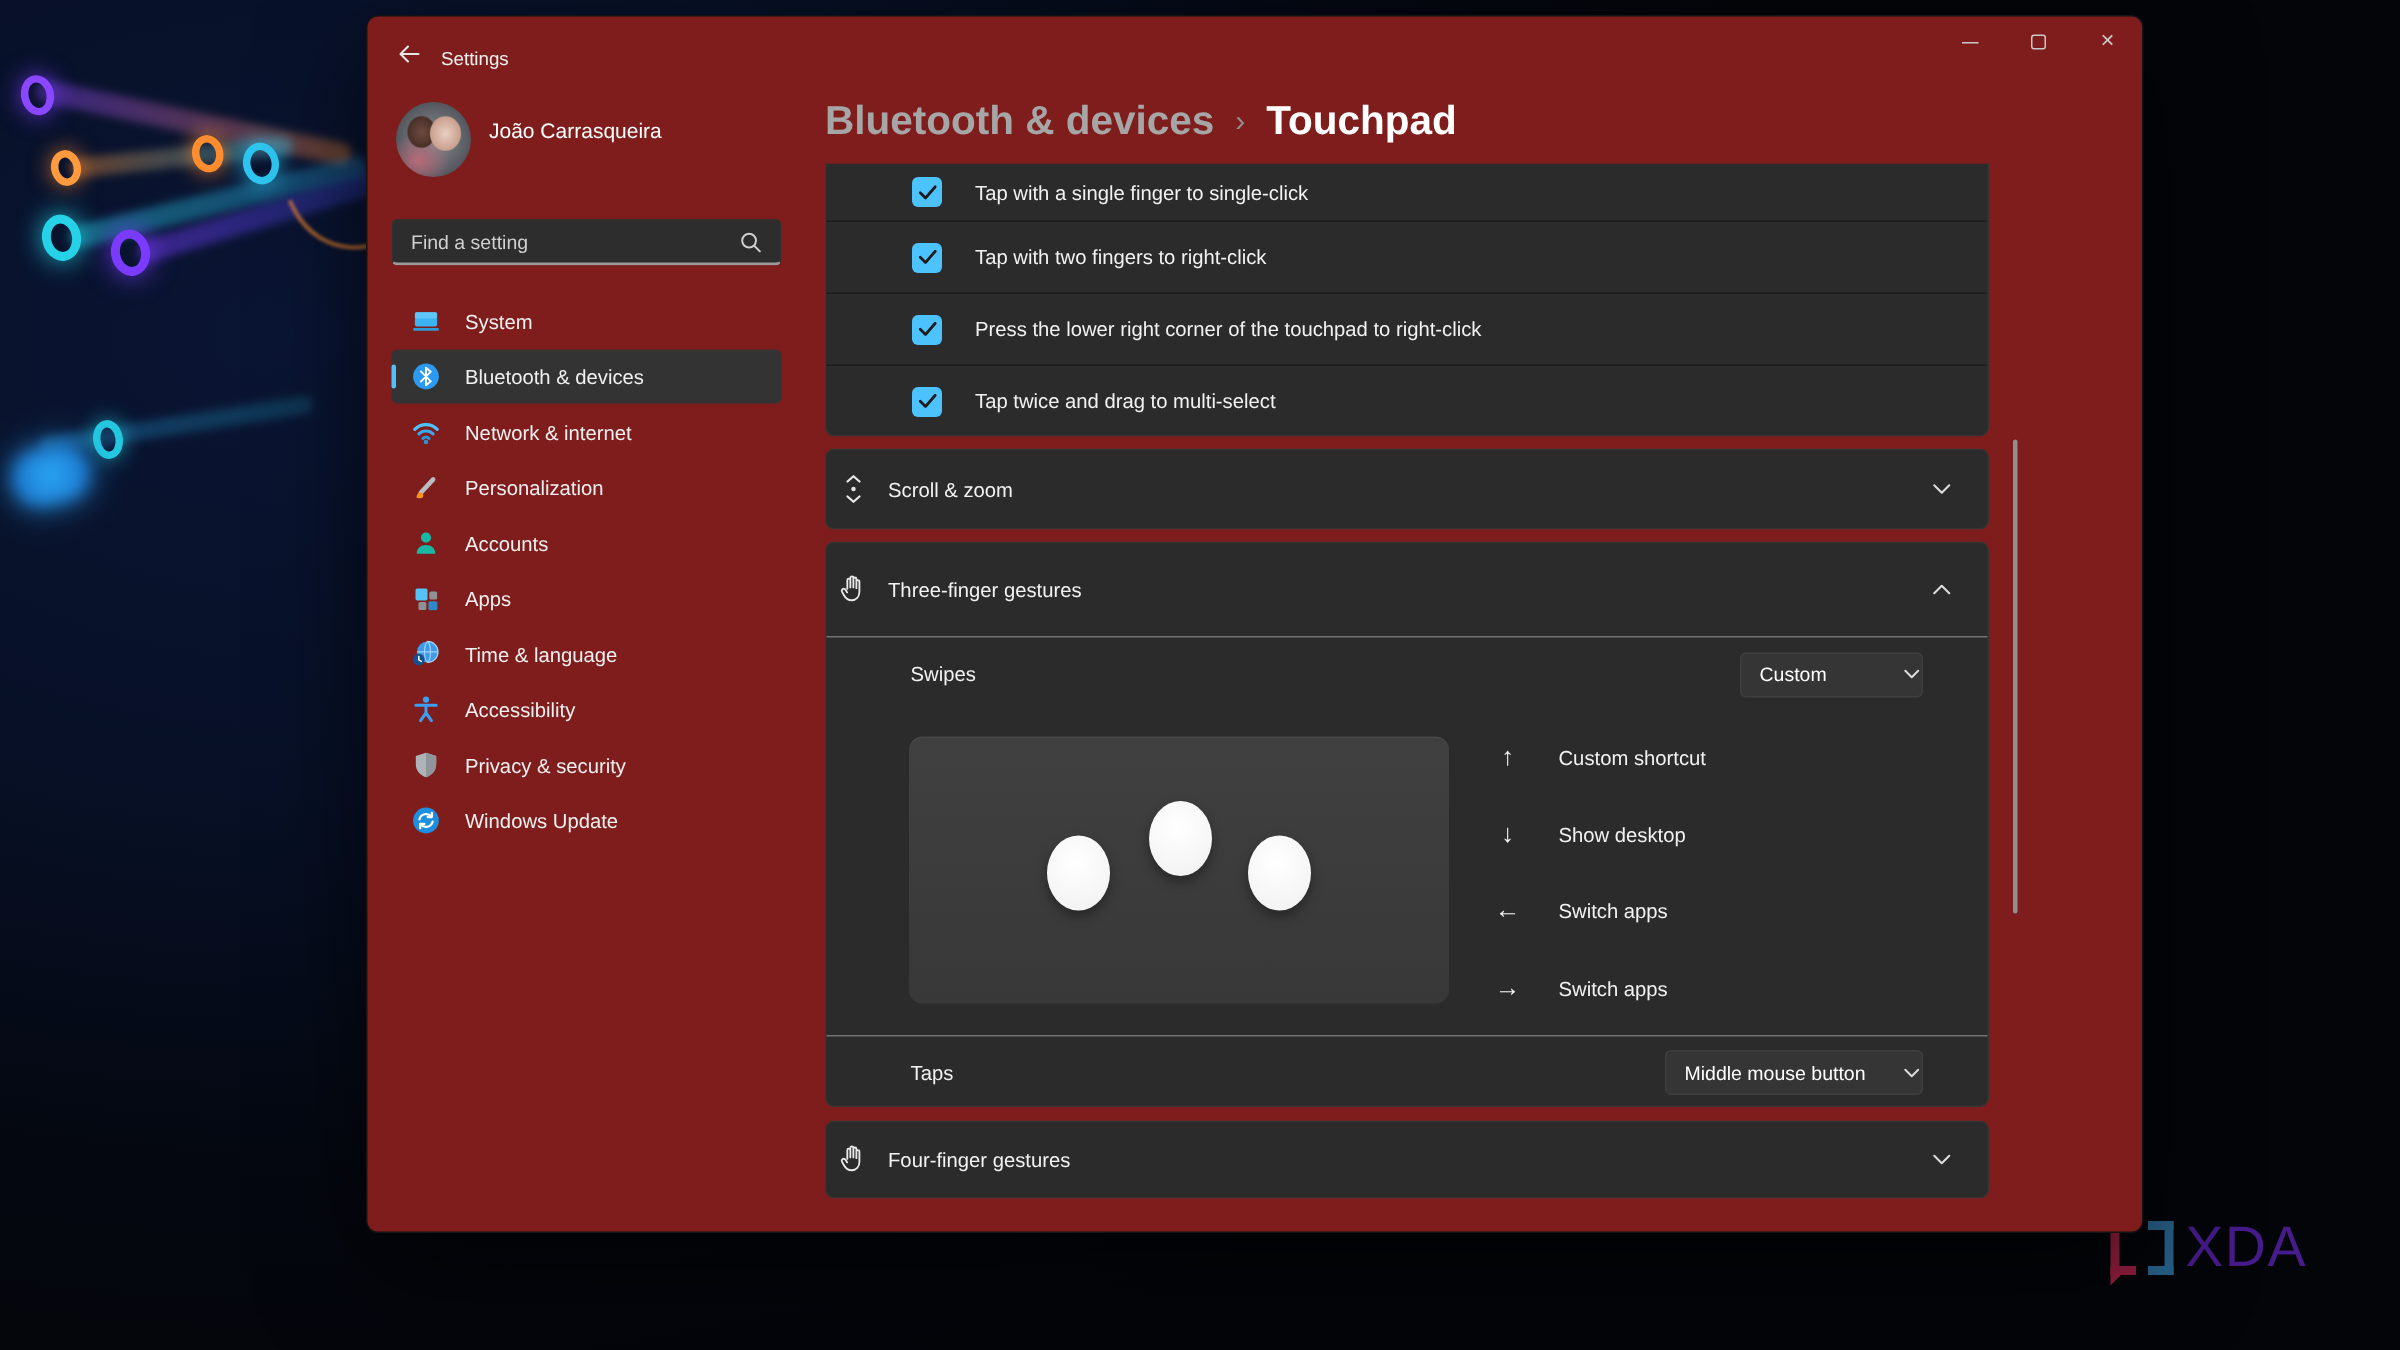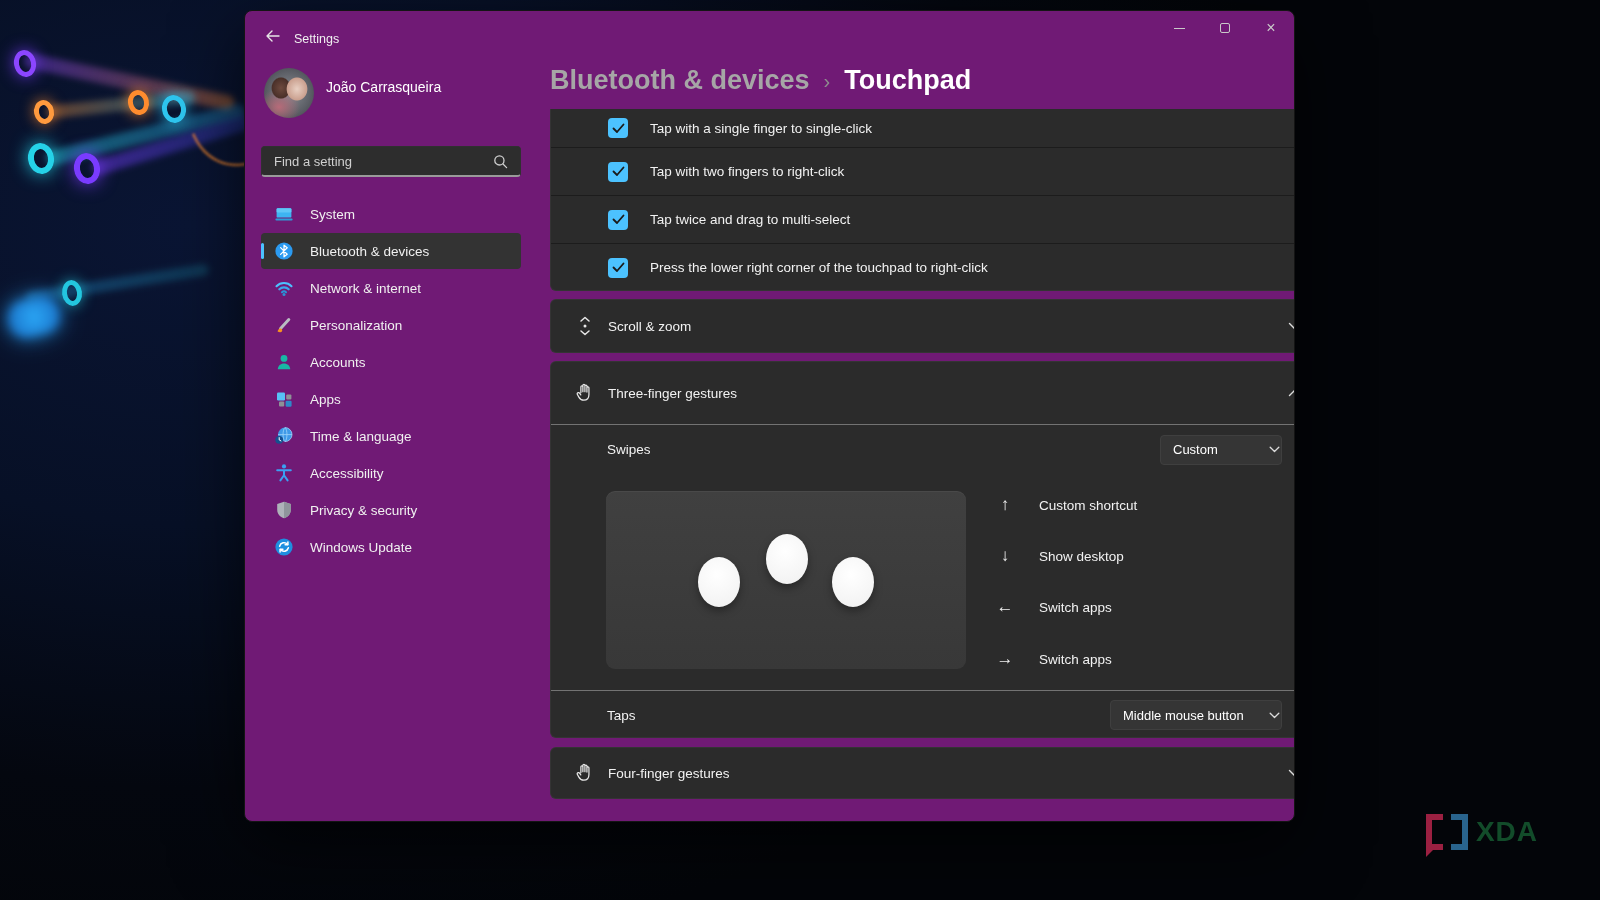--- a/index.html
+++ b/index.html
@@ -18,26 +18,26 @@
   .tube { position:absolute; border-radius:999px; filter:blur(3px); transform-origin:left center; }
   .blob { position:absolute; border-radius:18px; filter:blur(5px); }
   .loop { position:absolute; border:3px solid transparent; border-radius:50%; filter:blur(1px); }
 
   
   .xda { position:absolute; right:62px; bottom:50px; display:flex; align-items:center; gap:8px; opacity:.92; }
   .xda-bl { position:relative; width:17px; height:36px; border:6px solid #a82346; border-right:none; }
   .xda-bl::after { content:""; position:absolute; left:-6px; bottom:-13px; width:0; height:0;
       border-top:9px solid #a82346; border-right:9px solid transparent; }
   .xda-br { width:17px; height:36px; border:6px solid #2d6d99; border-left:none; }
-  .xda-text { font-size:28px; font-weight:bold; color:#14532d; letter-spacing:1px; line-height:36px; }
+  .xda-text { font-size:38px; font-weight:normal; color:#4c1d95; letter-spacing:1px; line-height:36px; }
 
   
   .window {
-    position:absolute; left:244px; top:10px; width:1051px; height:812px;
-    background:#701a75; border:1px solid #141414; border-radius:8px;
+    position:absolute; left:244px; top:10px; width:1185px; height:812px;
+    background:#7f1d1d; border:1px solid #141414; border-radius:8px;
     box-shadow: 0 24px 70px rgba(0,0,0,.65);
     overflow:hidden;
   }
 
   
   .back-button { position:absolute; left:12px; top:10px; width:30px; height:30px; border-radius:4px;
       display:flex; align-items:center; justify-content:center; color:#e6e6e6; font-size:15px; }
   .app-title { position:absolute; left:49px; top:21px; font-size:12.5px; color:#f0f0f0; }
   .win-controls { position:absolute; top:0; right:0; display:flex; }
   .ctrl { width:46px; height:34px; display:flex; align-items:center; justify-content:center; color:#c9c9c9; }
@@ -79,21 +79,21 @@
   .card { position:absolute; left:305px; width:776px; background:#2b2b2b;
       border:1px solid rgba(255,255,255,.045); border-radius:6px; }
   .cb-card { top:98px; height:182px; border-radius:0 0 6px 6px; border-top:none; }
   .cb-row { display:flex; align-items:center; padding-left:57px; gap:22px; height:48px; }
   .cb-row.first { height:38px; }
   .cb-row + .cb-row { border-top:1px solid #1c1c1c; }
   .checkbox { width:20px; height:20px; border-radius:4px; background:#4cc2ff;
       display:flex; align-items:center; justify-content:center; flex:none; }
   .row-label { font-size:13.5px; color:#f2f2f2; }
 
-  .expander { display:flex; align-items:center; padding:0 24px 0 22px; }
+  .expander { display:flex; align-items:center; padding:0 24px 0 6px; }
   .sz-card { top:288px; height:54px; }
   .ff-card { top:736px; height:52px; }
   .exp-ic { width:24px; height:24px; display:flex; align-items:center; justify-content:center; flex:none; }
   .exp-label { margin-left:11px; font-size:13.5px; color:#f2f2f2; }
   .exp-chevron { margin-left:auto; display:flex; }
 
   .tf-card { top:350px; height:377px; }
   .tf-header { height:62px; }
   .tf-row { display:flex; align-items:center; border-top:1px solid #737373; }
   .swipes-row { height:50px; padding:0 43px 0 56px; }
@@ -314,29 +314,29 @@
           </svg>
       </span>
       <span class="row-label">Tap with two fingers to right-click</span>
     </div>
     <div class="cb-row">
       <span class="checkbox">
         <svg width="13" height="11" viewBox="0 0 13 11">
             <path d="M1.5 5.5 L5 9 L11.5 1.5" stroke="#1b1b1b" stroke-width="1.8" fill="none" stroke-linecap="round" stroke-linejoin="round"></path>
           </svg>
       </span>
-      <span class="row-label">Tap twice and drag to multi-select</span>
+      <span class="row-label">Press the lower right corner of the touchpad to right-click</span>
     </div>
     <div class="cb-row">
       <span class="checkbox">
         <svg width="13" height="11" viewBox="0 0 13 11">
             <path d="M1.5 5.5 L5 9 L11.5 1.5" stroke="#1b1b1b" stroke-width="1.8" fill="none" stroke-linecap="round" stroke-linejoin="round"></path>
           </svg>
       </span>
-      <span class="row-label">Press the lower right corner of the touchpad to right-click</span>
+      <span class="row-label">Tap twice and drag to multi-select</span>
     </div>
   </div>
 
   <div class="card sz-card expander">
     <span class="exp-ic">
       <svg width="18" height="22" viewBox="0 0 18 22">
           <path d="M5 6 L9 2.5 L13 6" stroke="#e8e8e8" stroke-width="1.5" fill="none" stroke-linecap="round" stroke-linejoin="round"></path>
           <circle cx="9" cy="11" r="1.5" fill="#e8e8e8"></circle>
           <path d="M5 16 L9 19.5 L13 16" stroke="#e8e8e8" stroke-width="1.5" fill="none" stroke-linecap="round" stroke-linejoin="round"></path>
         </svg>

